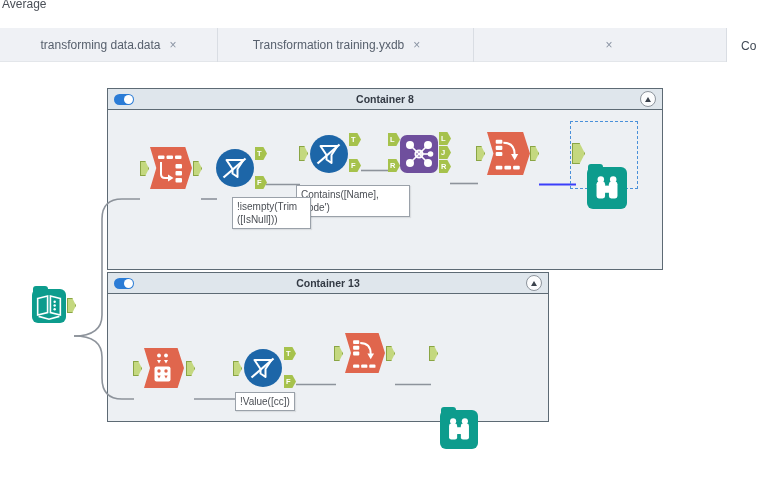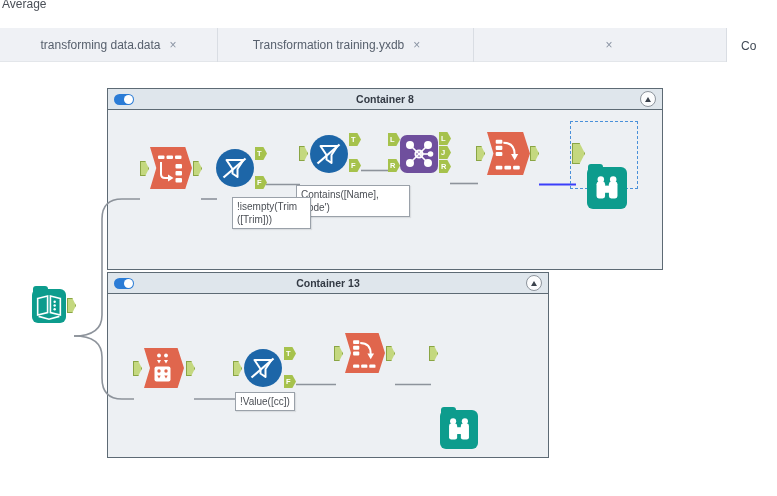--- a/index.html
+++ b/index.html
@@ -104,21 +104,21 @@
   <div class="canvas">
 
     <div class="container" style="left:107px;top:26px;width:556px;height:182px;">
       <div class="container-header">
         <div class="toggle"></div>
         <div class="container-title">Container 8</div>
         <div class="collapse-btn"></div>
       </div>
     </div>
 
-    <div class="container" style="left:107px;top:210px;width:442px;height:186px;">
+    <div class="container" style="left:107px;top:210px;width:442px;height:150px;">
       <div class="container-header">
         <div class="toggle"></div>
         <div class="container-title">Container 13</div>
         <div class="collapse-btn"></div>
       </div>
     </div>
 
     <svg class="wires" viewBox="0 0 777 434">
       <g stroke="#8d939b" stroke-width="1.6" fill="none">
         <path d="M 74 243 C 92 243 102 237 102 222 L 102 126 C 102 111 110 106 122 106 L 140 106"></path>
@@ -243,21 +243,21 @@
       </svg>
     </div>
     <div class="anchor big" style="left:572px;top:81px;"></div>
 
     <div class="ann" style="left:296px;top:123px;width:114px;z-index:5;">
       <div>Contains([Name],</div>
       <div>'code')</div>
     </div>
     <div class="ann" style="left:232px;top:135px;width:79px;z-index:6;">
       <div>!isempty(Trim</div>
-      <div>([Trim]))</div>
+      <div>([IsNull]))</div>
     </div>
 
     <div class="tool chev" style="left:144px;top:286px;width:40px;height:40px;">
       <svg width="40" height="40" viewBox="0 0 40 40">
         <g fill="#fff">
           <circle cx="15" cy="7.5" r="1.9"></circle>
             <circle cx="22" cy="7.5" r="1.9"></circle>
           <polygon points="13,12 17,12 15,15.5"></polygon>
             <polygon points="20,12 24,12 22,15.5"></polygon>
           <rect x="10.5" y="18.5" width="16" height="15" rx="2"></rect>

